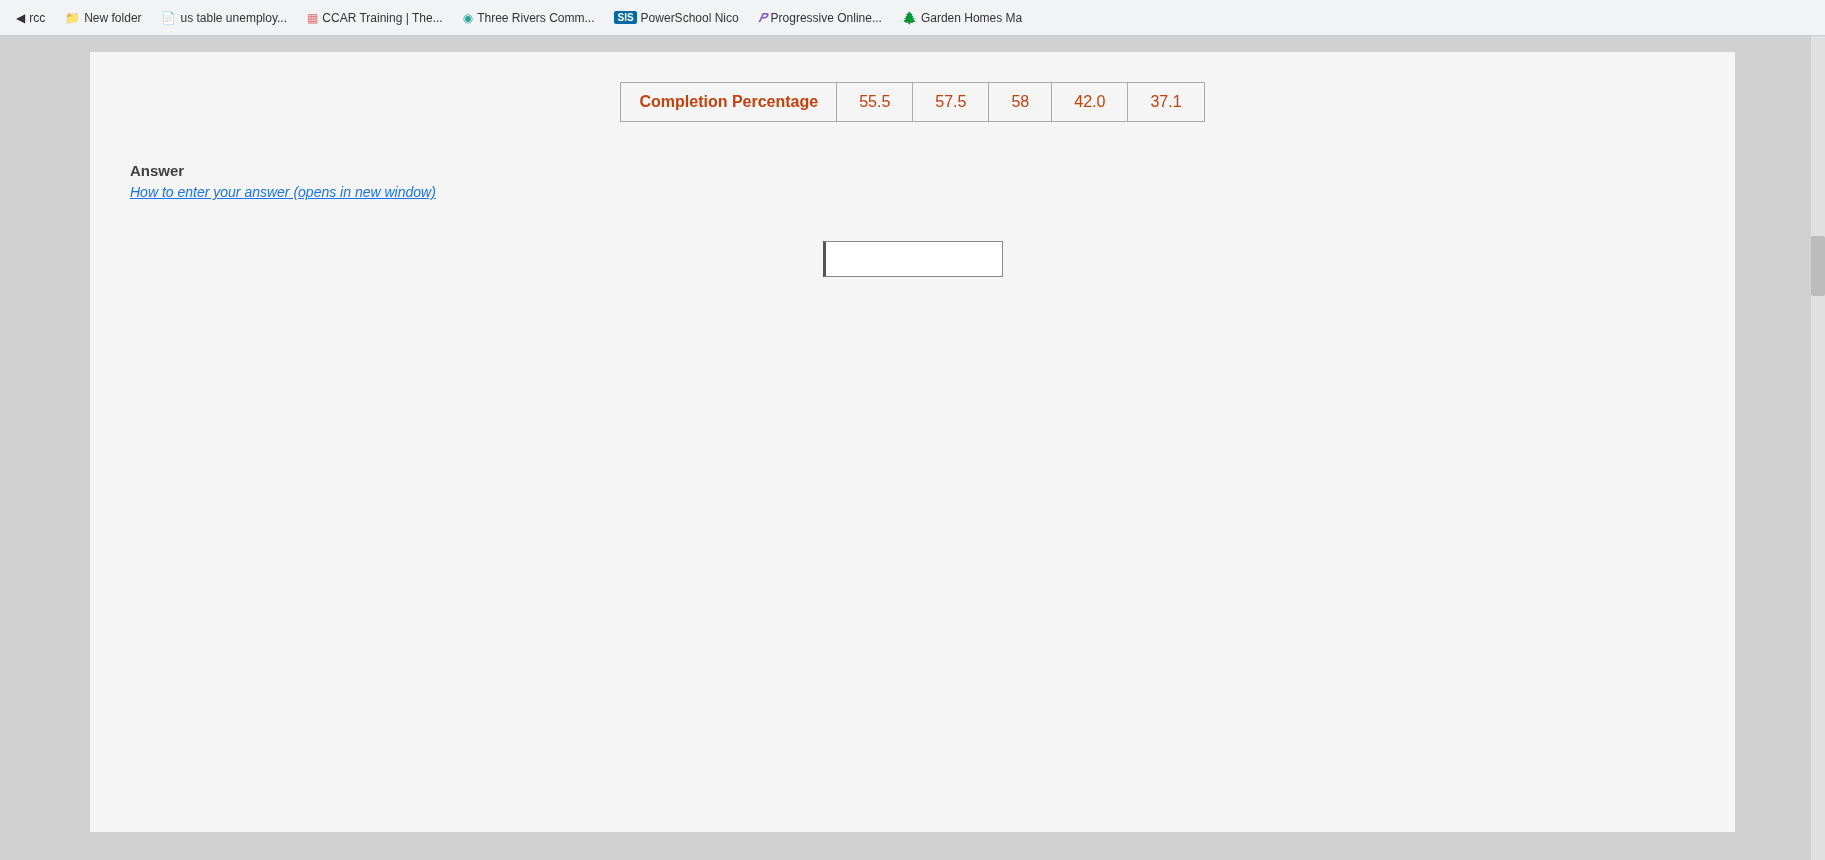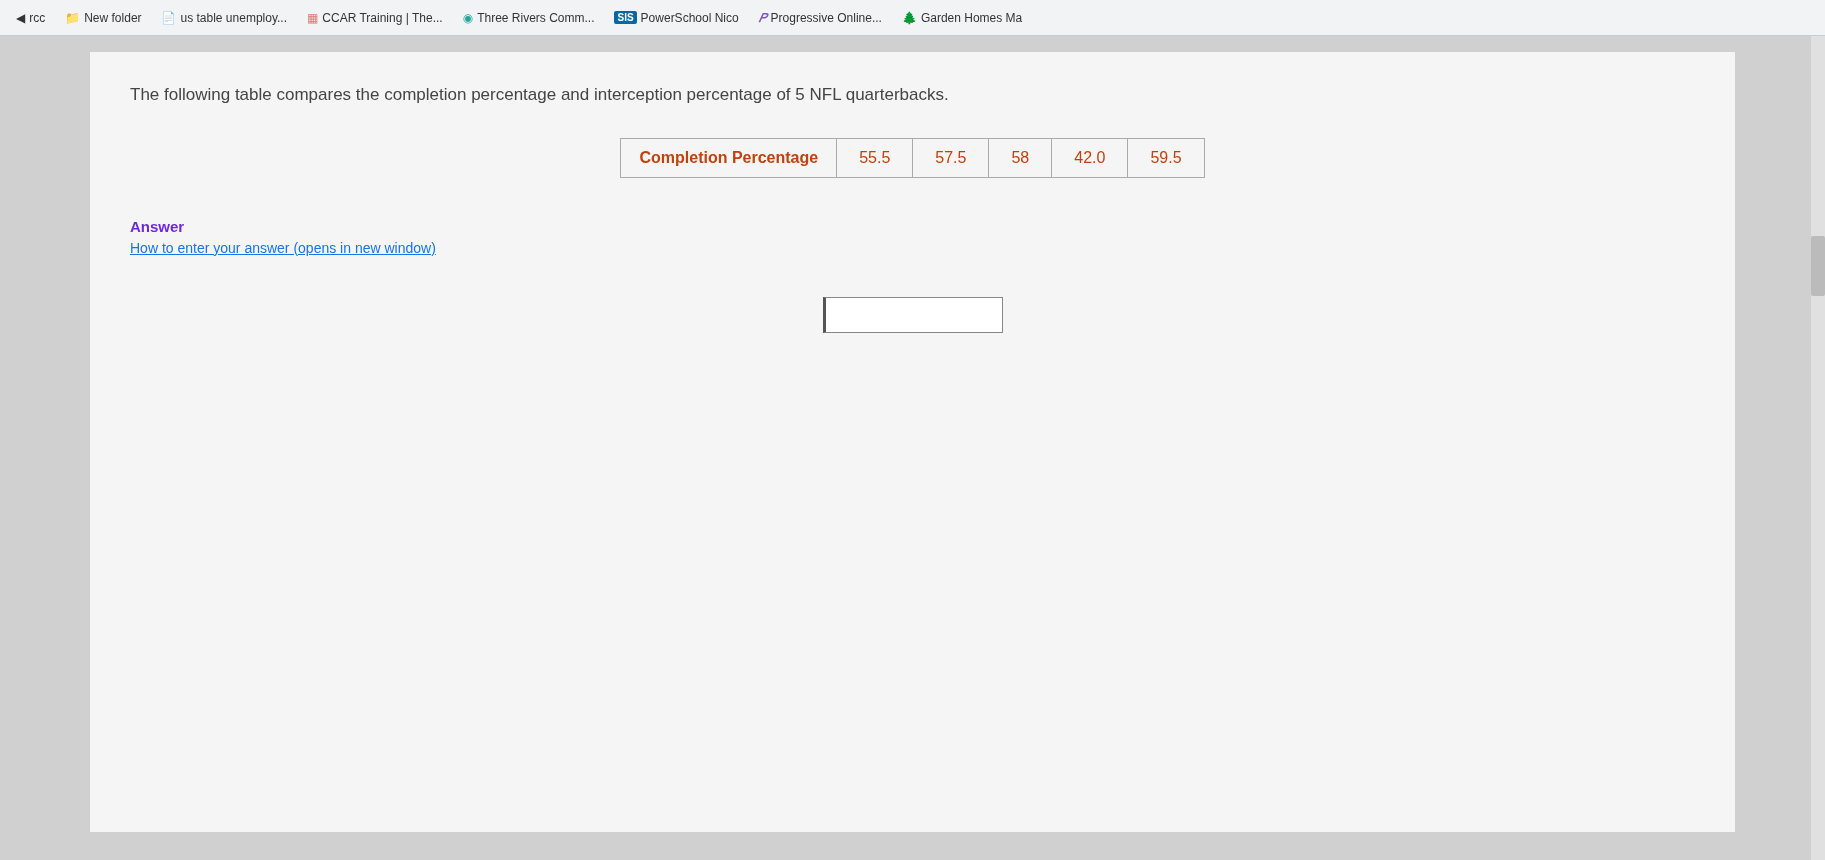--- a/index.html
+++ b/index.html
@@ -137,29 +137,30 @@
       color: #333;
     }
 
     .answer-section {
       margin-top: 20px;
     }
 
     .answer-label {
       font-size: 15px;
       font-weight: bold;
-      color: #6d28d9;
+      color: #404040;
       margin-bottom: 4px;
     }
 
     .answer-link {
       font-size: 14px;
       color: #1a73e8;
       text-decoration: underline;
       cursor: pointer;
+      font-style: italic;
     }
 
     .answer-input-container {
       margin-top: 40px;
       display: flex;
       justify-content: center;
     }
 
     .answer-input {
       width: 180px;
@@ -224,32 +225,31 @@
     <span>Progressive Online...</span>
   </span>
   <span class="bookmark-item">
     <span class="bookmark-icon bookmark-icon-tree">🌲</span>
     <span>Garden Homes Ma</span>
   </span>
 </div>
 
 <div class="main-content">
 
-  <p class="intro-text">The following table compares the completion percentage and interception percentage of 5 NFL quarterbacks.</p>
 
   <div class="table-container">
     <table class="data-table">
       <tbody>
         <tr>
           <td>Completion Percentage</td>
           <td>55.5</td>
           <td>57.5</td>
           <td>58</td>
           <td>42.0</td>
-          <td>59.5</td>
+          <td>37.1</td>
         </tr>
       </tbody>
     </table>
   </div>
 
 
   <div class="answer-section">
     <p class="answer-label">Answer</p>
     <a class="answer-link" href="#">How to enter your answer (opens in new window)</a>
   </div>

